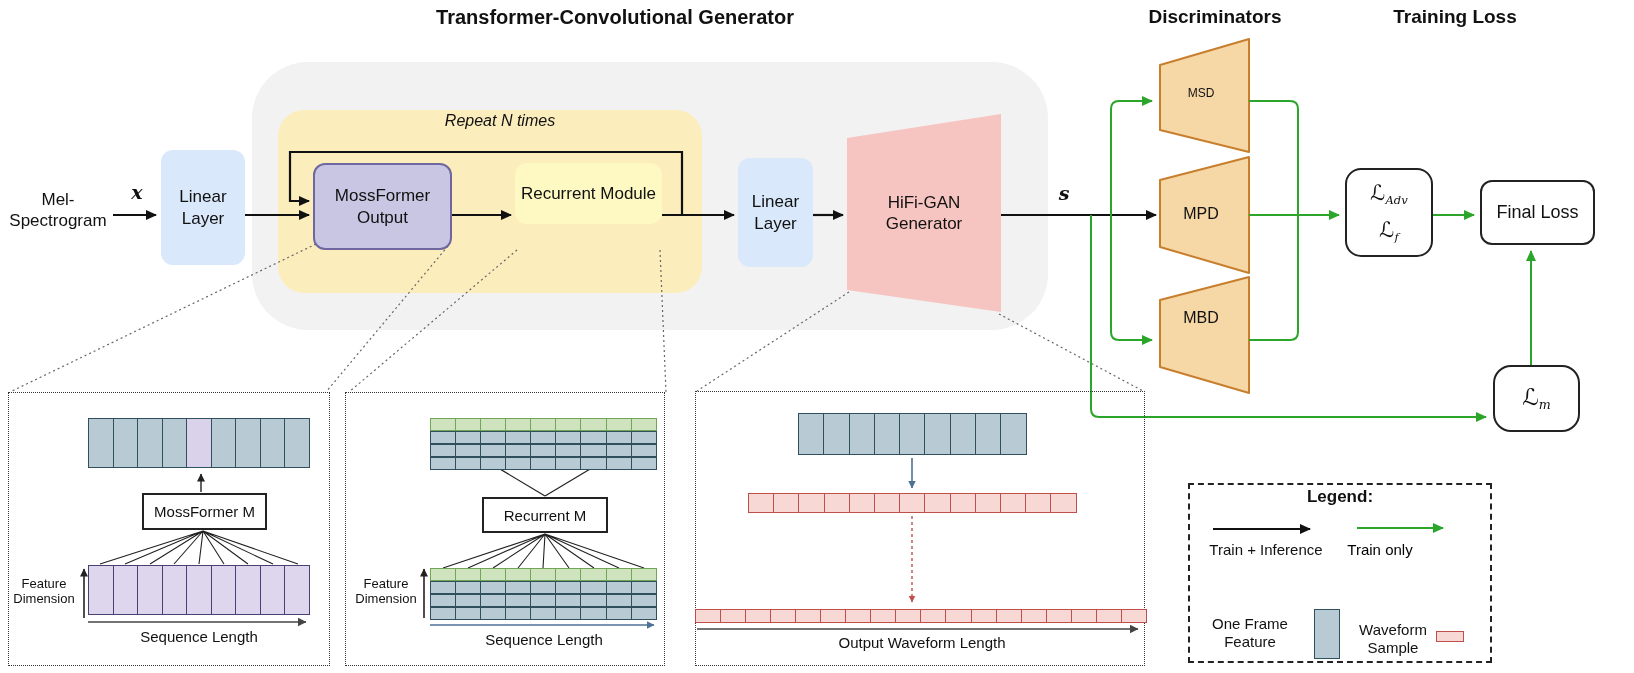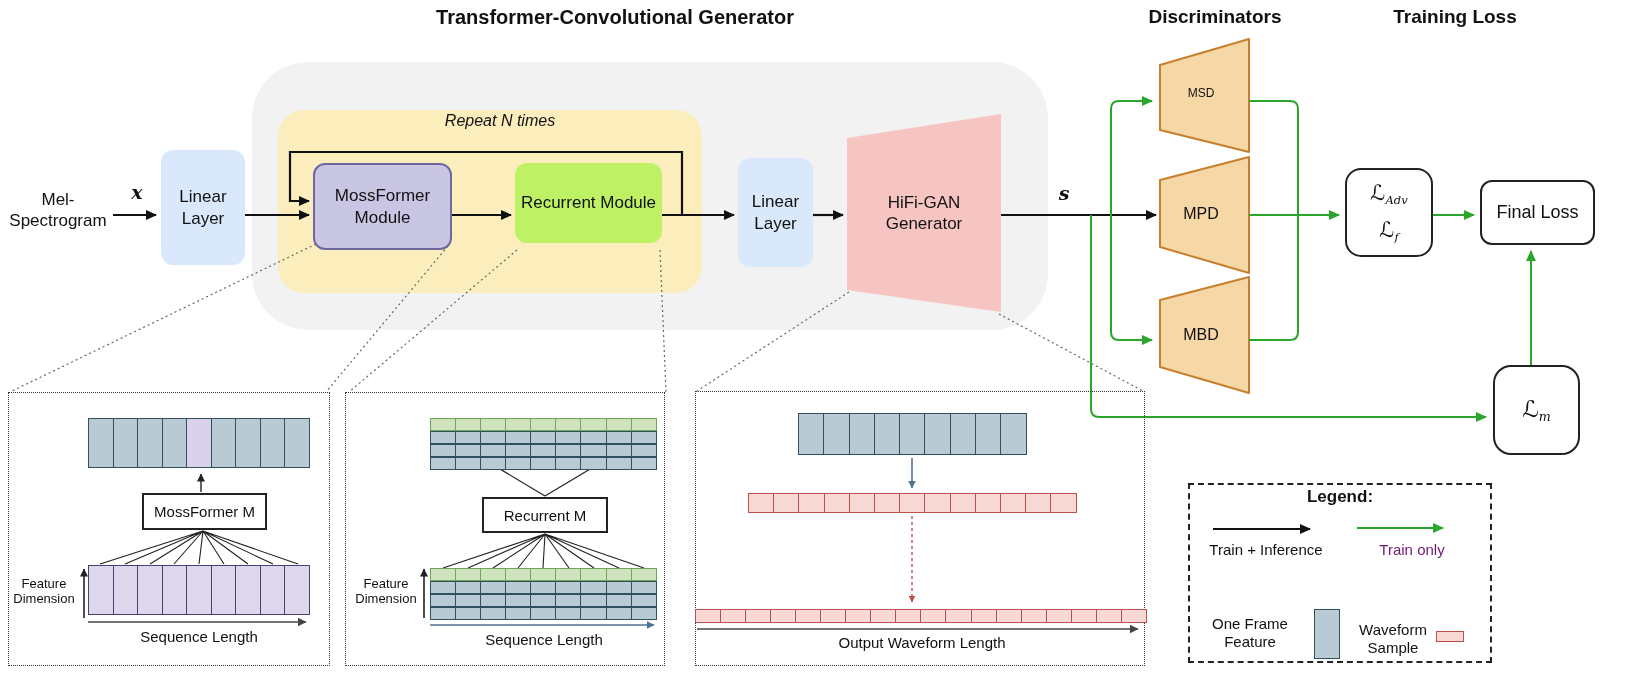--- a/index.html
+++ b/index.html
@@ -133,49 +133,49 @@
   <div class="abs title" style="left:1345px;top:6px;width:220px;">Training Loss</div>
   <div class="abs math" style="left:124px;top:181px;width:26px;text-align:center;">x</div>
 
   <div class="abs ctr module" style="left:161px;top:150px;width:84px;height:115px;background:#d9e8fa;">
     <span>Linear Layer</span>
   </div>
 
   <div class="abs" style="left:400px;top:112px;width:200px;text-align:center;font-style:italic;font-size:16px;">Repeat N times</div>
 
   <div class="abs ctr module" style="left:313px;top:163px;width:139px;height:87px;background:#c9c6e3;border:2px solid #6f67a0;">
-    <span>MossFormer Module</span>
-  </div>
-
-  <div class="abs ctr module" style="left:515px;top:163px;width:147px;height:80px;background:#bef264;">
+    <span>MossFormer Output</span>
+  </div>
+
+  <div class="abs ctr module" style="left:515px;top:163px;width:147px;height:61px;background:#fef9c3;">
     <span>Recurrent Module</span>
   </div>
 
   <div class="abs ctr module" style="left:738px;top:158px;width:75px;height:109px;background:#d9e8fa;">
     <span>Linear Layer</span>
   </div>
 
   <div class="abs label17" style="left:854px;top:192px;width:140px;">HiFi-GAN Generator</div>
 
   <div class="abs math" style="left:1050px;top:182px;width:28px;text-align:center;">s</div>
 
   <div class="abs" style="left:1165px;top:86px;width:72px;text-align:center;font-size:12px;">MSD</div>
   <div class="abs" style="left:1165px;top:205px;width:72px;text-align:center;font-size:16px;">MPD</div>
-  <div class="abs" style="left:1165px;top:326px;width:72px;text-align:center;font-size:16px;">MBD</div>
+  <div class="abs" style="left:1165px;top:309px;width:72px;text-align:center;font-size:16px;">MBD</div>
 
   <div class="abs lossbox" style="left:1345px;top:168px;width:88px;height:89px;border-radius:16px;display:flex;flex-direction:column;align-items:center;justify-content:center;gap:11px;">
     <span class="script-l"><span>ℒ</span><span class="msub">Adv</span></span>
     <span class="script-l"><span>ℒ</span><span class="msub">f</span></span>
   </div>
 
   <div class="abs ctr lossbox" style="left:1480px;top:180px;width:115px;height:65px;border-radius:12px;font-size:18px;">
     <span>Final Loss</span>
   </div>
 
-  <div class="abs ctr lossbox" style="left:1493px;top:365px;width:87px;height:90px;border-radius:18px;">
+  <div class="abs ctr lossbox" style="left:1493px;top:365px;width:87px;height:67px;border-radius:18px;">
     <span class="script-l" style="font-size:23px;"><span>ℒ</span><span class="msub">m</span></span>
   </div>
 
   <div class="abs panel" style="left:8px;top:392px;width:322px;height:274px;"></div>
   <div class="abs row cells-blue" style="left:88px;top:418px;width:222px;height:50px;">
       <div class="cell"></div>
       <div class="cell"></div>
       <div class="cell"></div>
       <div class="cell"></div>
       <div class="cell hi"></div>
@@ -341,19 +341,19 @@
       <div class="cell"></div>
       <div class="cell"></div>
       <div class="cell"></div>
       <div class="cell"></div>
     </div>
   <div class="abs axis15" style="left:797px;top:634px;width:250px;">Output Waveform Length</div>
 
   <div class="abs legend-box" style="left:1188px;top:483px;width:304px;height:180px;"></div>
   <div class="abs" style="left:1188px;top:487px;width:304px;text-align:center;font-weight:bold;font-size:17px;">Legend:</div>
   <div class="abs leg15" style="left:1198px;top:541px;width:136px;">Train + Inference</div>
-  <div class="abs leg15" style="left:1360px;top:541px;width:104px;color:#701a75;">Train only</div>
+  <div class="abs leg15" style="left:1328px;top:541px;width:104px;color:#000000;">Train only</div>
   <div class="abs leg15" style="left:1206px;top:615px;width:88px;">One Frame Feature</div>
   <div class="abs" style="left:1314px;top:609px;width:26px;height:50px;background:#b8cad3;border:1.5px solid #30505e;"></div>
   <div class="abs leg15" style="left:1352px;top:621px;width:82px;">Waveform Sample</div>
   <div class="abs" style="left:1436px;top:631px;width:28px;height:11px;background:#f8d8d4;border:1.5px solid #bf4f4c;"></div>
 
 </div>
 
 </body></html>

